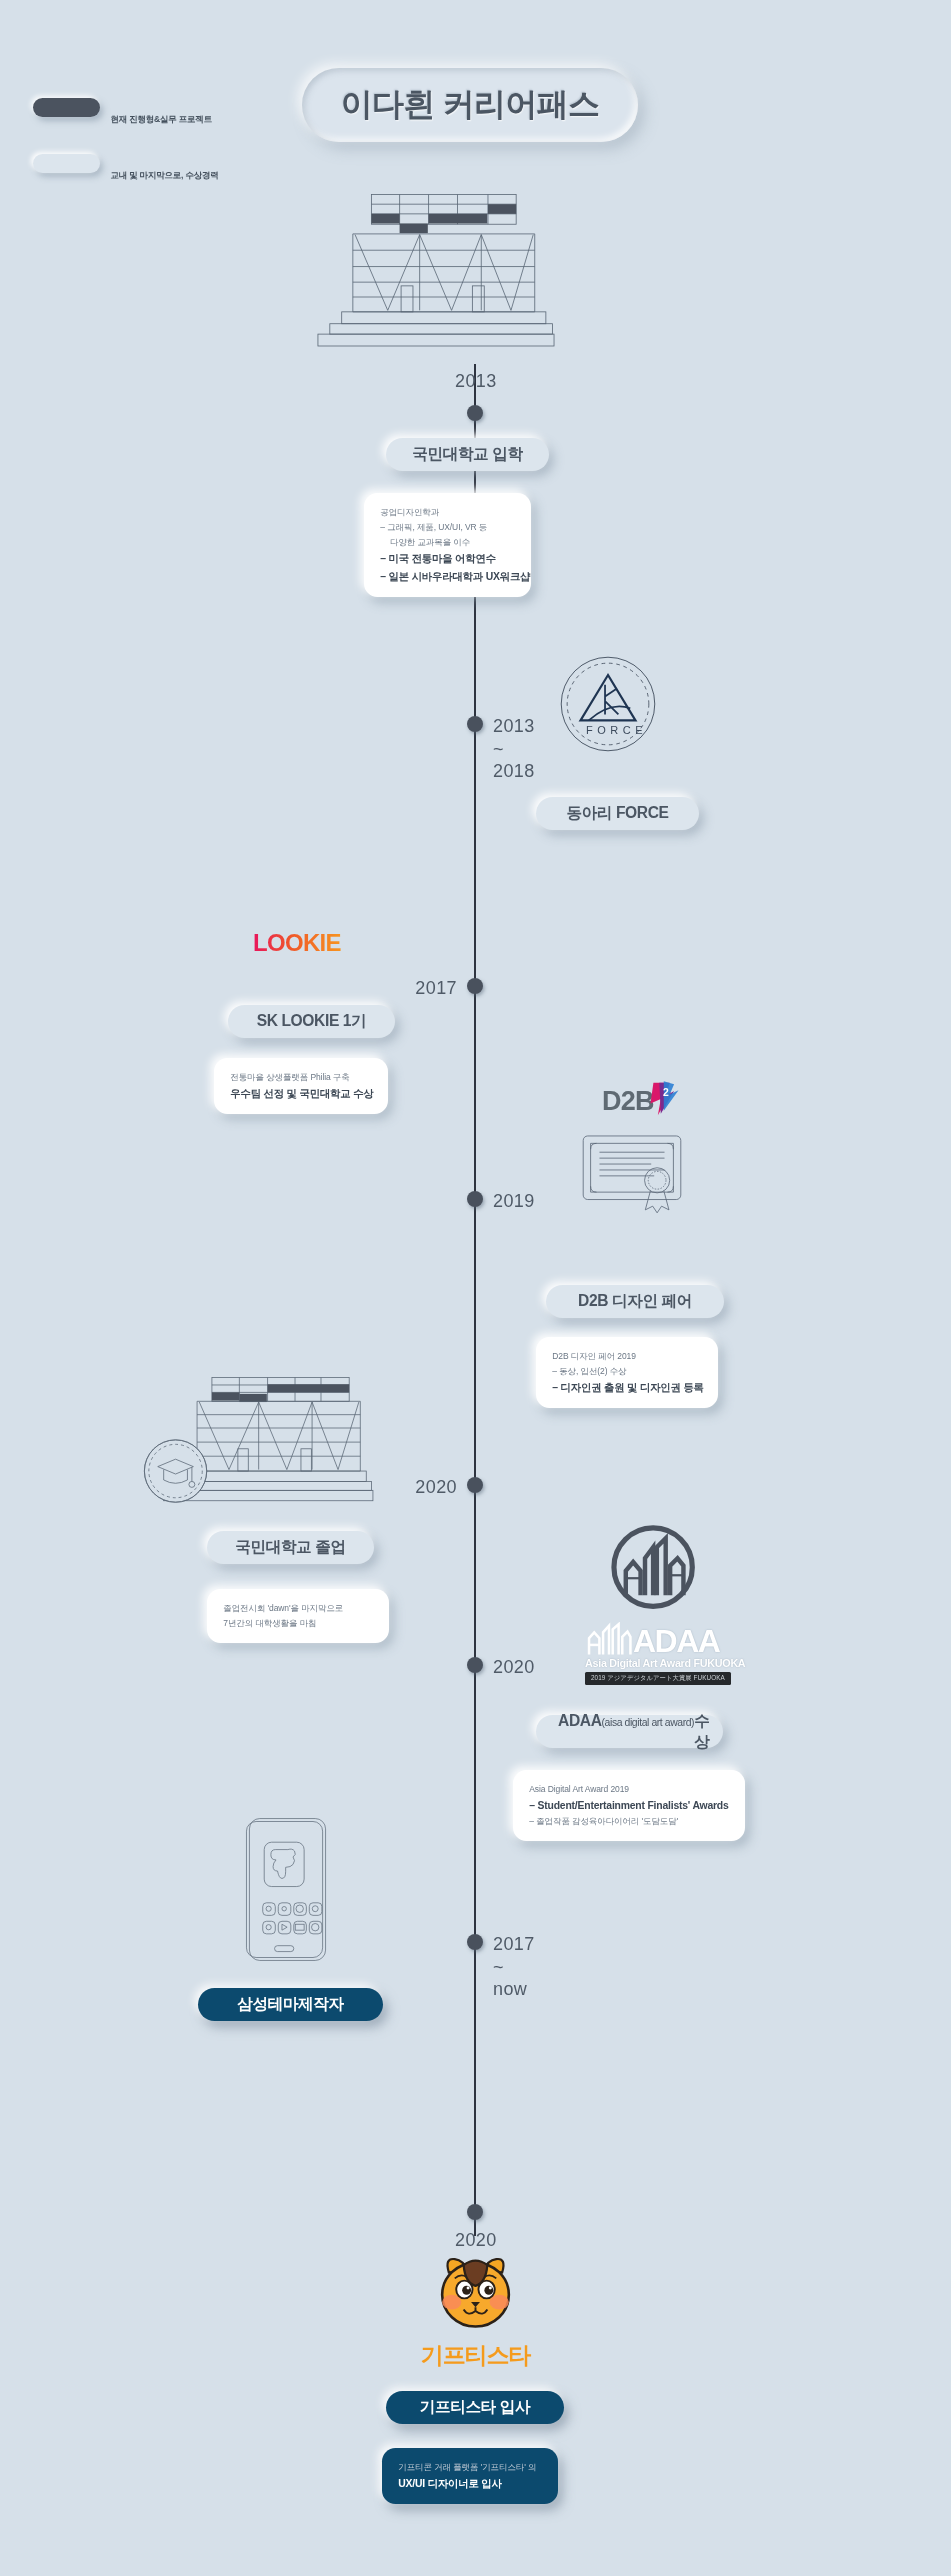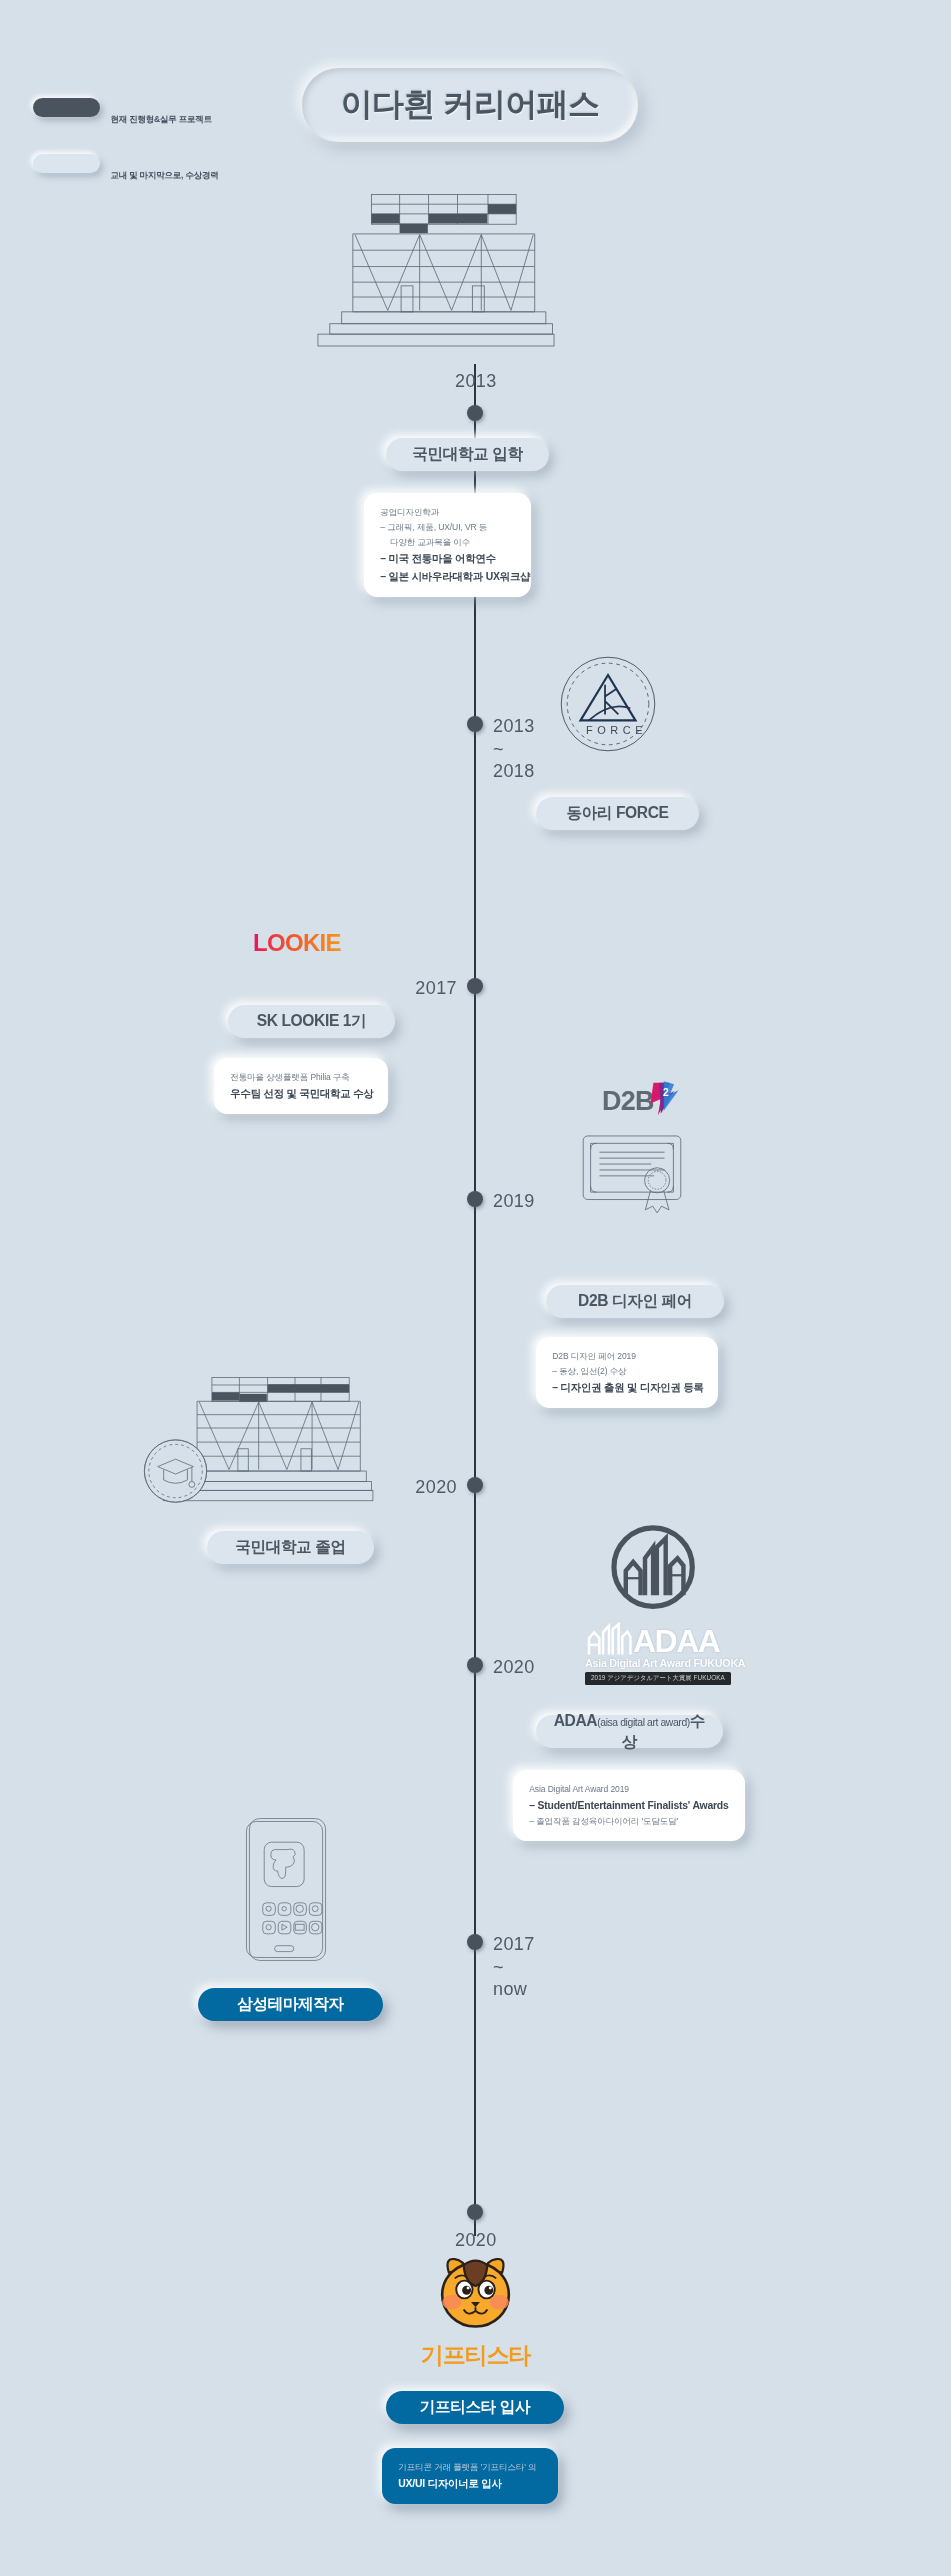--- a/index.html
+++ b/index.html
@@ -28,21 +28,21 @@
     display:flex;align-items:center;justify-content:center;
     text-align:center;
   }
   .neu-card{
     background:#ffffff;
     border-radius:13.4px;
     box-shadow:-3.7px -3.7px 9px rgba(255,255,255,.92),
                 4.5px 5.2px 10.4px rgba(120,138,156,.42);
   }
   .neu-pill.dark,.neu-card.dark{
-    background:#0369a1;
+    background:#0c4a6e;
     box-shadow:-3.7px -3.7px 9px rgba(255,255,255,.85),
                 4.5px 6px 12px rgba(110,126,144,.55);
     color:#ffffff;
   }
 
   
   .legend{position:absolute;left:33px;top:89px;}
   .legend-row{display:flex;align-items:center;margin-bottom:19.3px;}
   .legend-swatch{width:67px;height:19.3px;border-radius:742px;margin-right:10.4px;flex:0 0 auto;}
   .legend-swatch.dark{
@@ -86,21 +86,21 @@
     line-height:1.25;white-space:pre-line;font-weight:400;
   }
   .year.right{text-align:left;}
   .year.left{text-align:right;}
 
   
   .abs{position:absolute;}
 
   .chip{
     height:33px;padding:0 22px;font-size:15.6px;font-weight:bold;
-    letter-spacing:-0.4px;color:#4b5663;
+    letter-spacing:-0.4px;color:#4b5663;text-align:right;
   }
   .chip.dark{color:#fff;}
   .desc{padding:12px 16.3px;}
   .desc .l{font-size:8.5px;line-height:1.78;color:#6b7785;letter-spacing:-0.1px;white-space:nowrap;}
   .desc .b{font-size:10.4px;line-height:1.65;color:#3c4754;font-weight:bold;letter-spacing:-0.2px;white-space:nowrap;}
   .desc.dark .l{color:#c3cbd6;}
   .desc.dark .b{color:#ffffff;}
   .desc .ind{padding-left:9.7px;}
 
   
@@ -309,20 +309,24 @@
     </g>
   </svg>
 
   <div class="node" style="top:1477px;"></div>
   <div class="year left" style="left:409px;top:1476px;width:48px;">2020</div>
 
   <div class="neu-pill chip abs" style="left:207px;top:1531px;width:123px;">
     <span>국민대학교 졸업</span>
   </div>
 
+  <div class="neu-card desc abs" style="left:207px;top:1589px;width:149px;">
+    <div class="l">졸업전시회 'dawn'을 마지막으로</div>
+    <div class="l">7년간의 대학생활을 마침</div>
+  </div>
 
   <svg class="abs" style="left:611px;top:1525px;" width="85" height="85" viewBox="0 0 115 115">
     <circle cx="57" cy="57" r="53" fill="none" stroke="#4b535f" stroke-width="7"></circle>
     <g fill="none" stroke="#4b535f" stroke-width="6">
       <path d="M20 95 L20 62 L30 50 L40 62 L40 95"></path>
       <path d="M46 95 L46 45 L57 30 L57 95"></path>
       <path d="M62 95 L62 30 L74 18 L74 95"></path>
       <path d="M80 95 L80 55 L90 45 L98 55 L98 95"></path>
     </g>
     <g fill="none" stroke="#4b535f" stroke-width="3">

